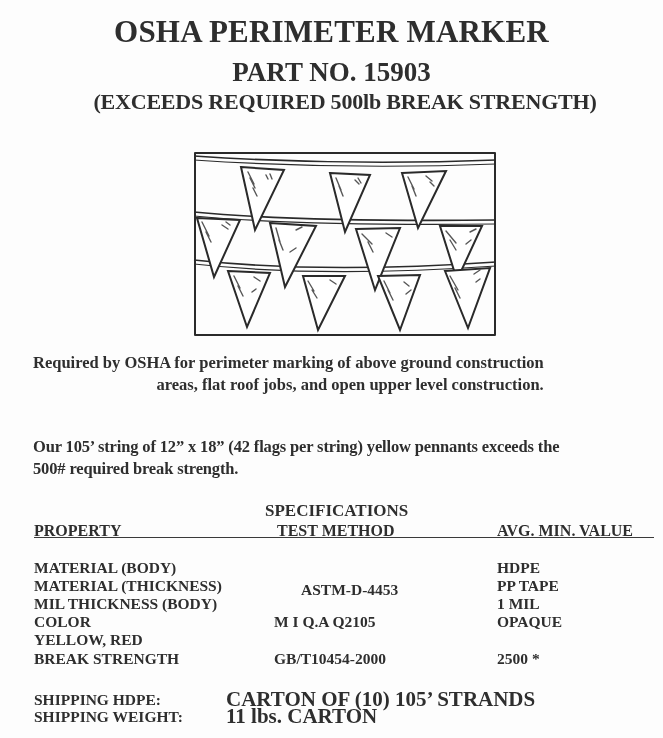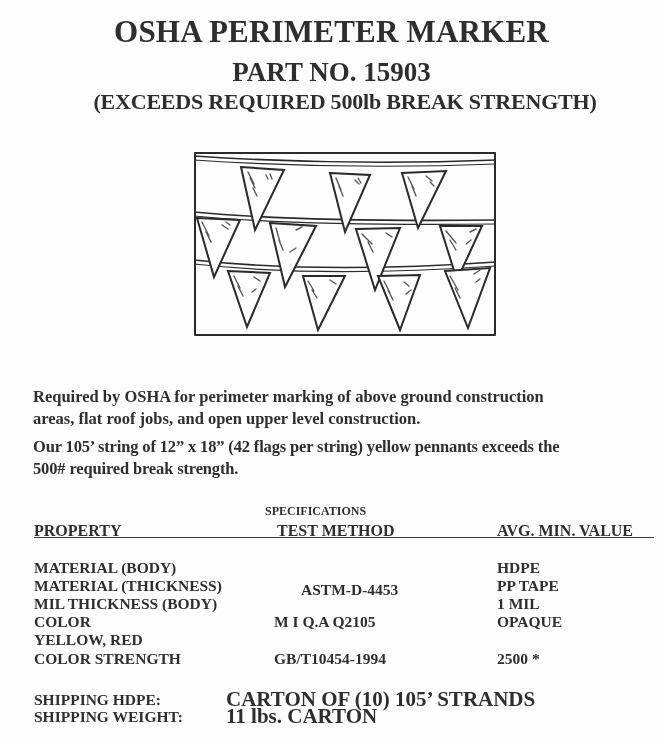--- a/index.html
+++ b/index.html
@@ -21,21 +21,21 @@
     top: 56px; font-size: 27px; line-height: 32px;
   }
   .subtitle {
     left: 0; width: 690px; text-align: center;
     top: 89px; font-size: 22px; line-height: 26px;
     letter-spacing: -0.2px;
   }
   .illus { position: absolute; left: 190px; top: 145px; width: 310px; height: 200px; }
   .para { left: 33px; font-size: 16.5px; line-height: 22px; }
   .para .line { display: block; }
-  .spec-title { left: 265px; top: 500px; font-size: 12px; line-height: 22px; }
+  .spec-title { left: 265px; top: 500px; font-size: 17px; line-height: 22px; }
   .hdr { top: 521px; font-size: 16px; line-height: 20px; }
   .rule { position: absolute; left: 34px; width: 620px; top: 537px; height: 0; border-top: 1.5px solid #3a3a3a; }
   .cell { font-size: 15.5px; line-height: 18px; }
   .col1 { left: 34px; }
   .col2 { left: 274px; }
   .col3 { left: 497px; }
   .ship-label { left: 34px; font-size: 15.5px; line-height: 17px; }
   .ship-val { left: 226px; font-size: 21px; line-height: 17px; }
 </style>
 </head>
@@ -82,21 +82,21 @@
     <path d="M276 228 l4 14 M279 240 l4 10 M296 230 l6 -3 M290 252 l6 -4"></path>
     <path d="M362 234 l10 10 M368 242 l5 10 M386 233 l6 4"></path>
     <path d="M446 231 l10 12 M450 240 l6 10 M470 232 l6 -3 M466 244 l5 -4"></path>
     <path d="M234 276 l6 12 M238 286 l5 10 M254 277 l6 4 M252 292 l4 -3"></path>
     <path d="M308 281 l6 10 M312 290 l5 8 M330 280 l6 4"></path>
     <path d="M384 281 l6 12 M388 290 l5 10 M404 282 l5 4 M406 294 l5 -4"></path>
     <path d="M450 276 l8 14 M455 288 l5 10 M474 274 l6 -4 M476 282 l4 -3"></path>
   </g>
 </svg>
 
-<div class="abs para" style="top:386px;">
+<div class="abs para" style="top:352px;text-align:right;">
   <span class="line">Required by OSHA for perimeter marking of above ground construction</span>
   <span class="line">areas, flat roof jobs, and open upper level construction.</span>
 </div>
 <div class="abs para" style="top:436px; letter-spacing:-0.15px;">
   <span class="line">Our 105’ string of 12” x 18” (42 flags per string) yellow pennants exceeds the</span>
   <span class="line">500# required break strength.</span>
 </div>
 
 <div class="abs spec-title">SPECIFICATIONS</div>
 <div class="abs hdr col1">PROPERTY</div>
@@ -123,21 +123,21 @@
   <div class="abs cell col1" style="top:613px;">COLOR</div>
   <div class="abs cell col2" style="top:613px;">M I Q.A Q2105</div>
   <div class="abs cell col3" style="top:613px;">OPAQUE</div>
 </div>
 <div>
   <div class="abs cell col1" style="top:631px;">YELLOW, RED</div>
   <div class="abs cell col2" style="top:631px;"></div>
   <div class="abs cell col3" style="top:631px;"></div>
 </div>
 <div>
-  <div class="abs cell col1" style="top:650px;">COLOR STRENGTH</div>
-  <div class="abs cell col2" style="top:650px;">GB/T10454-1994</div>
+  <div class="abs cell col1" style="top:650px;">BREAK STRENGTH</div>
+  <div class="abs cell col2" style="top:650px;">GB/T10454-2000</div>
   <div class="abs cell col3" style="top:650px;">2500 *</div>
 </div>
 
 <div class="abs ship-label" style="top:691px;">SHIPPING HDPE:</div>
 <div class="abs ship-val" style="top:691px;">CARTON OF (10) 105’ STRANDS</div>
 <div class="abs ship-label" style="top:708px;">SHIPPING WEIGHT:</div>
 <div class="abs ship-val" style="top:708px;">11 lbs. CARTON</div>
 
 </body></html>

